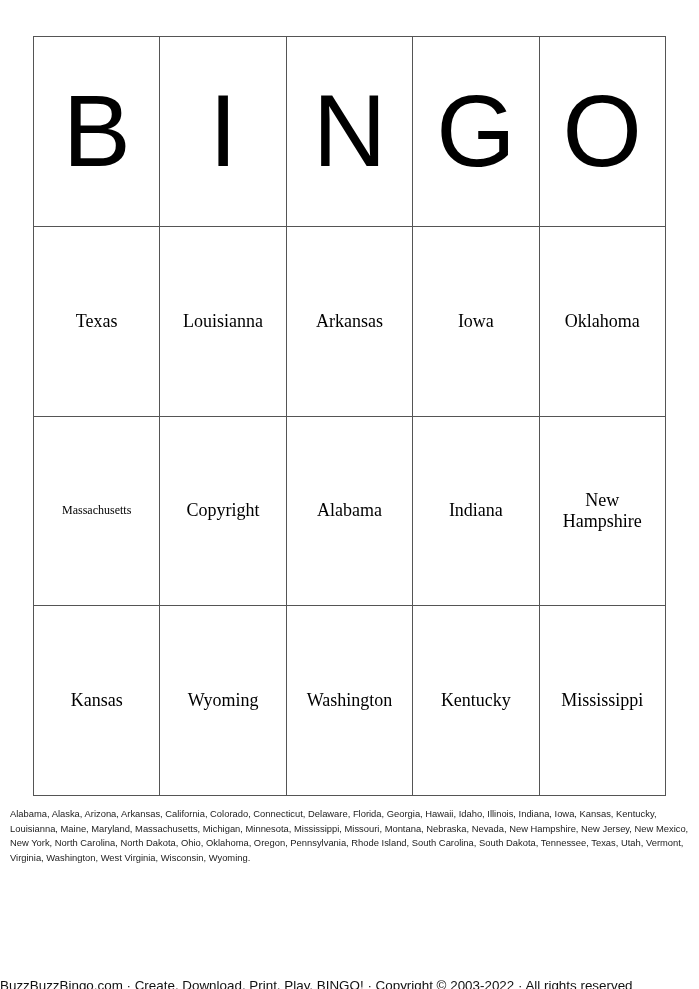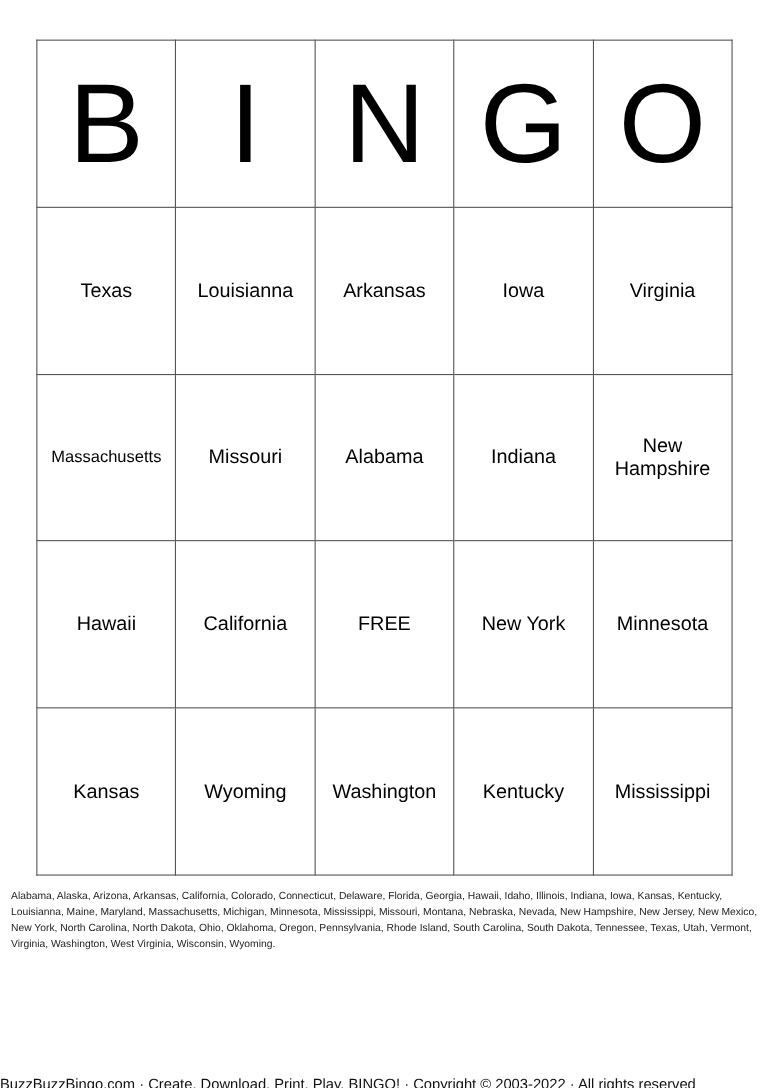--- a/index.html
+++ b/index.html
@@ -1,55 +1,48 @@
 <!DOCTYPE html>
 <html><head>
 <meta charset="utf-8">
 <style>
   html, body { margin: 0; padding: 0; background: #ffffff; }
   body { width: 699px; height: 989px; position: relative; font-family: "Liberation Sans", sans-serif; color: #000; overflow: hidden; }
   .card { position: absolute; left: 33px; top: 36px; width: 633px; height: 760px; border-collapse: collapse; table-layout: fixed; }
-  .card td { border: 1px solid #555; text-align: center; vertical-align: middle; padding: 0 4px; width: 126.6px; height: 126.6px; font-size: 18px; line-height: 21px; }
+  .card td { border: 1px solid #555; text-align: center; vertical-align: middle; padding: 0 4px; width: 126.6px; height: 126.6px; font-size: 18px; line-height: 21px; font-family: Liberation Serif, serif; }
   .card th { border: 1px solid #555; font-weight: normal; font-size: 102px; height: 126.6px; line-height: 1; padding: 0; }
-  .card td.small { font-size: 15px; padding: 0; }
+  .card td.small { font-size: 12px; padding: 0; }
   .info { position: absolute; left: 10px; top: 807px; width: 680px; font-size: 9.4px; line-height: 14.5px; color: #222; }
   .footer { position: absolute; left: 0; top: 962px; width: 699px; text-align: left; font-size: 13.4px; color: #111; margin-top: 16px; }
 </style>
 </head>
 <body>
 
 <table class="card">
   <tbody>
       <tr>
     <th>B</th>
     <th>I</th>
     <th>N</th>
     <th>G</th>
     <th>O</th>
   </tr>
   <tr>
     <td>Texas</td>
     <td>Louisianna</td>
     <td>Arkansas</td>
     <td>Iowa</td>
-    <td>Virginia</td>
+    <td>Oklahoma</td>
   </tr>
   <tr>
     <td class="small">Massachusetts</td>
-    <td>Missouri</td>
+    <td>Copyright</td>
     <td>Alabama</td>
     <td>Indiana</td>
     <td>New Hampshire</td>
-  </tr>
-  <tr>
-    <td>Hawaii</td>
-    <td>California</td>
-    <td>FREE</td>
-    <td>New York</td>
-    <td>Minnesota</td>
   </tr>
   <tr>
     <td>Kansas</td>
     <td>Wyoming</td>
     <td>Washington</td>
     <td>Kentucky</td>
     <td>Mississippi</td>
   </tr>
 </tbody>
   </table>

